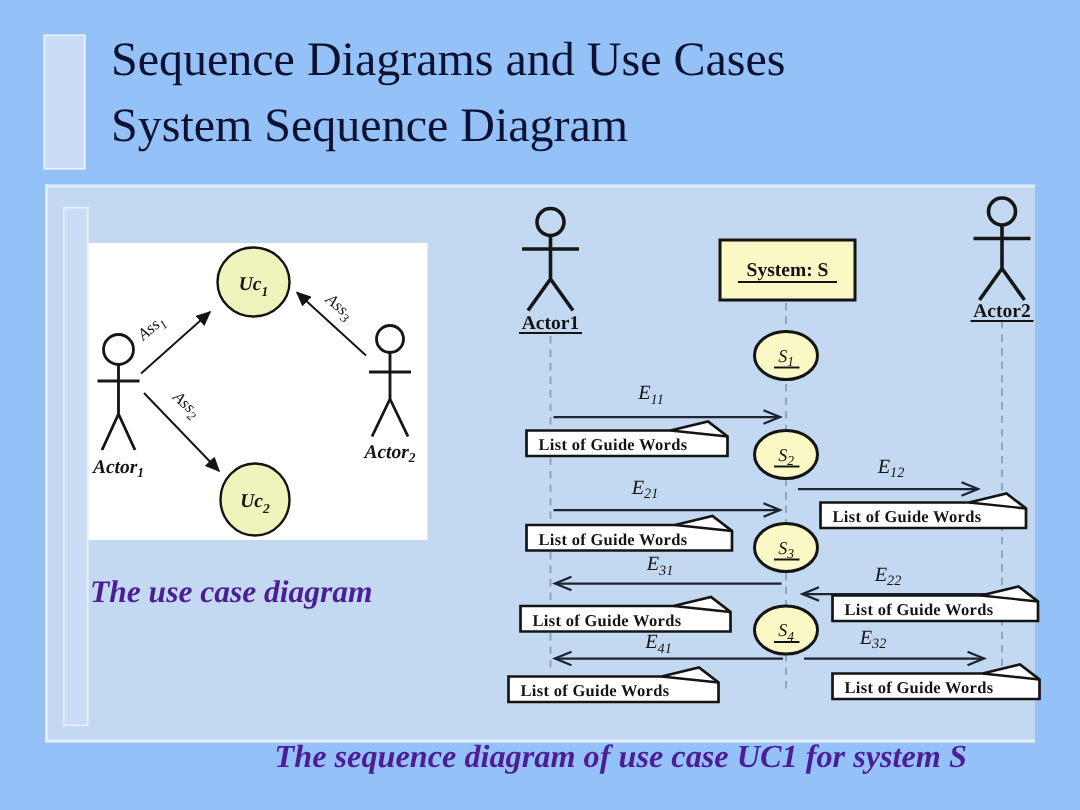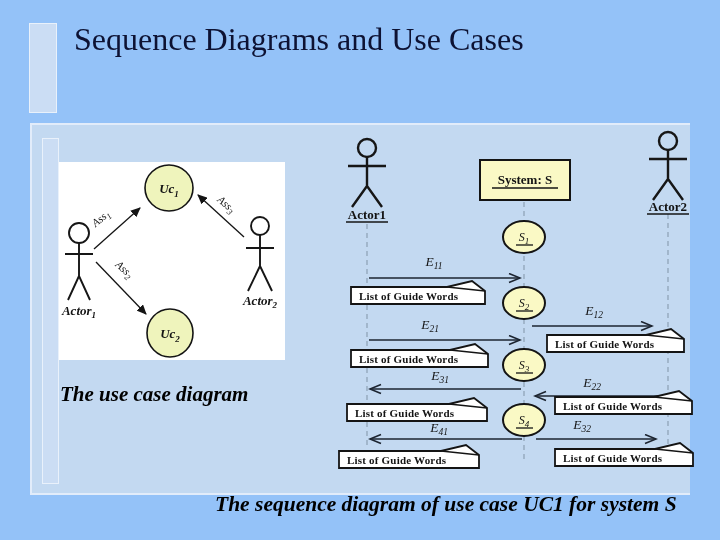--- a/index.html
+++ b/index.html
@@ -27,26 +27,26 @@
     position:absolute;left:30px;top:123px;width:658px;height:368px;
     background:var(--panel-bg,#C3D9F1);
     border-style:solid;border-color:#E2ECFA;border-width:2px 0 2px 2px;
   }
   #usecase-box{
     position:absolute;left:27px;top:37px;width:226px;height:198px;
     background:#ffffff;
   }
   #seq-svg{position:absolute;left:280px;top:0px;}
   .caption{
-    font-style:italic;font-weight:bold;color:#000000;
+    font-style:italic;font-weight:bold;color:#4c1d95;
     position:absolute;
   }
   #left-caption{left:28px;top:256px;font-size:21px;line-height:1.25;}
   #left-caption span{display:block;}
-  #bottom-caption{left:183px;top:492px;font-size:21.5px;white-space:nowrap;margin-left:32px;}
+  #bottom-caption{left:183px;top:492px;font-size:21.5px;white-space:nowrap;}
   svg text{font-family:"Liberation Serif","DejaVu Serif",serif;fill:#141414;}
   .stick{stroke:#161616;stroke-width:2.4;fill:none;}
   .stick-thin{stroke:#161616;stroke-width:1.9;fill:none;}
   .lifeline{stroke:#8CA0B4;stroke-width:1.2;stroke-dasharray:5 4;fill:none;}
   .arrow{stroke:#1c2430;stroke-width:1.5;fill:none;}
   .note-body{fill:#ffffff;stroke:#141414;stroke-width:1.8;}
   .note-fold{stroke:#141414;stroke-width:1.6;fill:none;}
   .note-text{font-size:11px;font-weight:bold;letter-spacing:0.2px;}
   .state{fill:var(--note-yellow,#FAF9C5);stroke:#141414;stroke-width:2;}
   .state-label{font-size:12px;font-style:italic;text-anchor:middle;}
@@ -60,20 +60,21 @@
 </style>
 </head>
 <body>
 
 <div id="slide">
 
   <div id="title-bar" class="accent-bar"></div>
 
   <h1 id="page-title">
     <span>Sequence Diagrams and Use Cases</span>
+    <span>System Sequence Diagram</span>
   </h1>
 
   <div id="content-panel">
 
     <div id="panel-bar" class="accent-bar" style="left:10px;top:13px;"></div>
 
     <div id="usecase-box">
       <svg width="226" height="198" viewBox="57 162 226 198">
         <defs>
           <marker id="ah" markerUnits="userSpaceOnUse" markerWidth="11" markerHeight="9" refX="9" refY="4.5" orient="auto">

